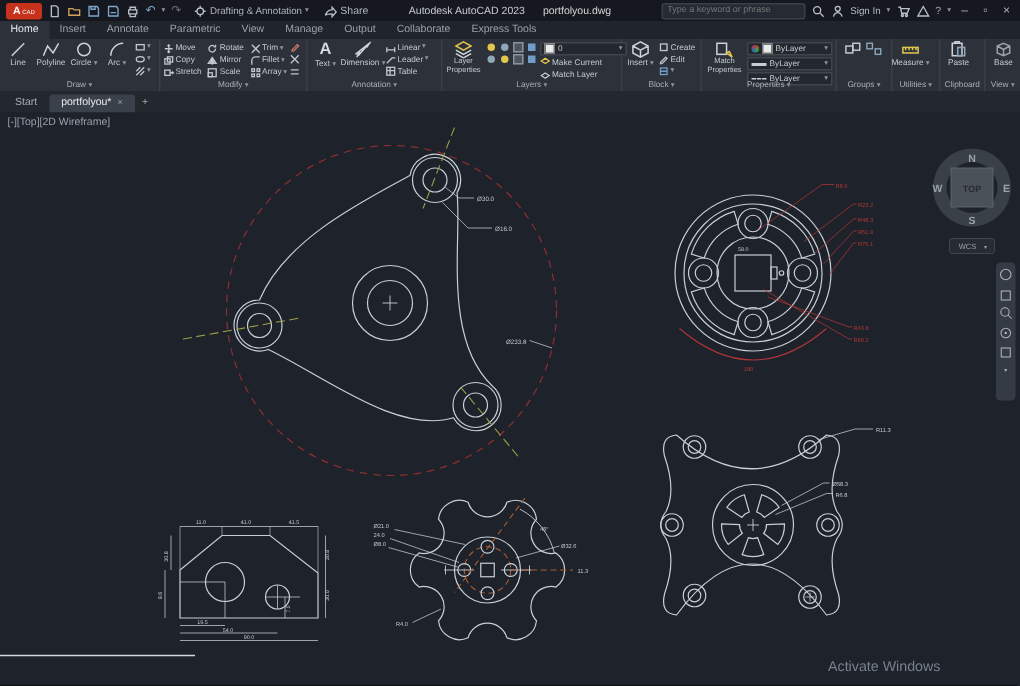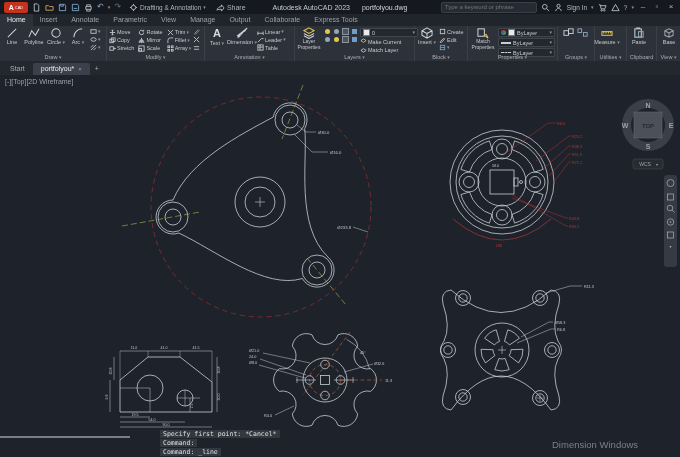--- a/index.html
+++ b/index.html
@@ -694,21 +694,16 @@
         <circle cx="670.5" cy="108" r="3.5" stroke="#aeb4bb" fill="none" stroke-width="0.7"></circle>
         <rect x="667.5" y="119" width="6" height="6" stroke="#aeb4bb" fill="none" stroke-width="0.7"></rect>
         <circle cx="670" cy="133" r="2.8" stroke="#aeb4bb" fill="none" stroke-width="0.7"></circle>
         <line x1="672" y1="135" x2="674.5" y2="137.5" stroke="#aeb4bb" stroke-width="0.7"></line>
         <circle cx="670.5" cy="147" r="3.2" stroke="#aeb4bb" fill="none" stroke-width="0.7"></circle>
         <circle cx="670.5" cy="147" r="0.8" fill="#aeb4bb" stroke-width="0.8"></circle>
         <rect x="667.5" y="157" width="6" height="6" stroke="#aeb4bb" fill="none" stroke-width="0.7"></rect>
         <text x="670.5" y="173" fill="#aeb4bb" font-size="4" text-anchor="middle">▾</text>
       </svg>
     <div id="vplabel">[-][Top][2D Wireframe]</div>
-    <div id="cmd-stack">
-        <div class="cmdrow">Specify first point: *Cancel*</div>
-        <div class="cmdrow">Command:</div>
-        <div class="cmdrow">Command: _line</div>
-      </div>
-    <div id="activate">Dimension Windows</div>
+    <div id="activate">Activate Windows</div>
   </div>
 
 </div>
 
 </body></html>

